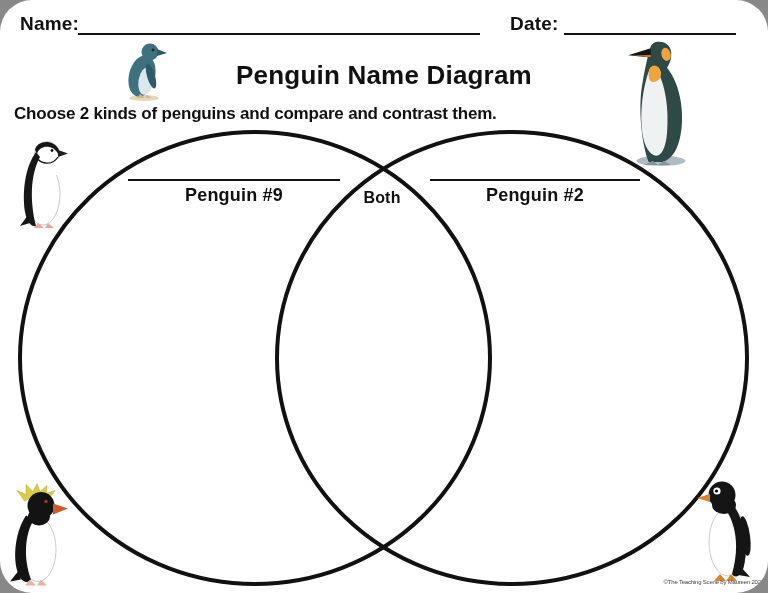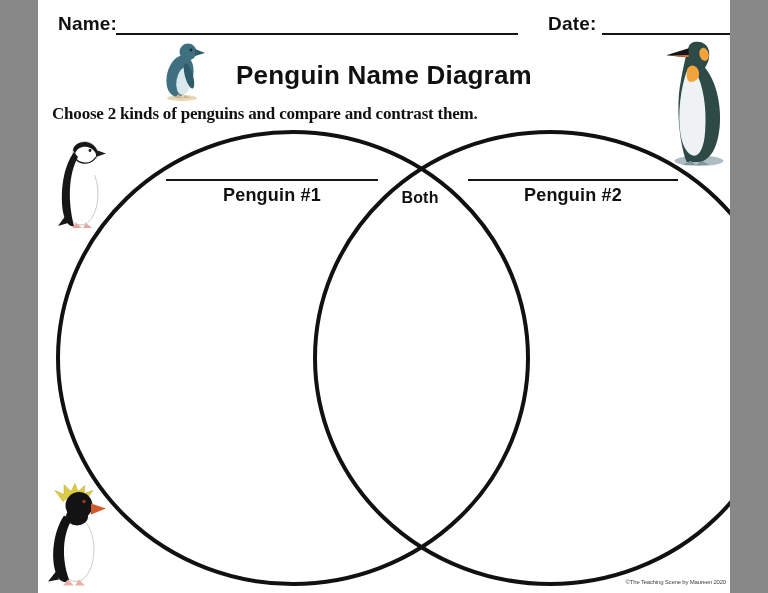--- a/index.html
+++ b/index.html
@@ -1,29 +1,30 @@
 <!DOCTYPE html>
 <html><head>
 <meta charset="utf-8">
 <style>
   html,body{margin:0;padding:0;background:#888;}
   .page{
-    position:relative;width:692px;height:593px;background:#ffffff;
+    position:relative;width:768px;height:593px;background:#ffffff;
     font-family:"Liberation Sans",sans-serif;color:#111;overflow:hidden;
     margin:0 auto;
+    border-radius:32px;
   }
   .abs{position:absolute;}
   .hand{font-weight:bold;letter-spacing:.2px;}
   .label-line{border-top:2px solid #141414;height:0;}
   .name-label{left:20px;top:13px;font-size:19px;}
   .name-line{left:78px;top:33px;width:402px;}
   .date-label{left:510px;top:13px;font-size:19px;}
   .date-line{left:564px;top:33px;width:172px;}
   .title{left:0;right:0;top:60px;text-align:center;font-size:26px;}
-  .instructions{left:14px;top:104px;font-size:17px;font-weight:600;letter-spacing:-.2px;font-family:Liberation Serif, serif;}
+  .instructions{left:14px;top:104px;font-size:17px;font-weight:600;letter-spacing:-.2px;}
   .venn-svg{left:0;top:0;width:768px;height:593px;}
   .p1-line{left:128px;top:179px;width:212px;}
   .p1-label{left:128px;top:185px;width:212px;text-align:center;font-size:18px;}
   .both-label{left:347px;top:189px;width:70px;text-align:center;font-size:16px;}
   .p2-line{left:430px;top:179px;width:210px;}
   .p2-label{left:430px;top:185px;width:210px;text-align:center;font-size:18px;}
   .copyright{right:4px;top:579px;font-size:6px;color:#444;letter-spacing:-.2px;}
   .penguin{pointer-events:none;}
   .pg-blue{left:118px;top:40px;width:50px;height:62px;}
   .pg-emperor{left:622px;top:40px;width:84px;height:127px;}
@@ -43,21 +44,21 @@
 
   <div class="abs hand title">Penguin Name Diagram</div>
   <div class="abs instructions">Choose 2 kinds of penguins and compare and contrast them.</div>
 
   <svg class="abs venn-svg" viewBox="0 0 768 593" fill="none">
     <ellipse cx="255" cy="358" rx="235" ry="226" stroke-width="4" stroke="#111111"></ellipse>
     <ellipse cx="512" cy="358" rx="235" ry="226" stroke-width="4" stroke="#111111"></ellipse>
   </svg>
 
   <div class="abs label-line p1-line"></div>
-  <div class="abs hand p1-label">Penguin #1</div>
+  <div class="abs hand p1-label">Penguin #9</div>
   <div class="abs hand both-label">Both</div>
   <div class="abs label-line p2-line"></div>
   <div class="abs hand p2-label">Penguin #2</div>
 
   <svg class="abs penguin pg-blue" viewBox="0 0 50 62">
     <ellipse cx="26" cy="58" rx="15" ry="3" fill="#e6d6b5"></ellipse>
     <ellipse cx="24" cy="36" rx="13" ry="21" fill="#3f7080" transform="rotate(14 24 36)"></ellipse>
     <ellipse cx="28" cy="41" rx="7.5" ry="14" fill="#d9e8ec" transform="rotate(10 28 41)"></ellipse>
     <circle cx="32" cy="12" r="8.5" fill="#3f7080"></circle>
     <path d="M39,9 L49,13 L39,16 Z" fill="#2f5a68"></path>

